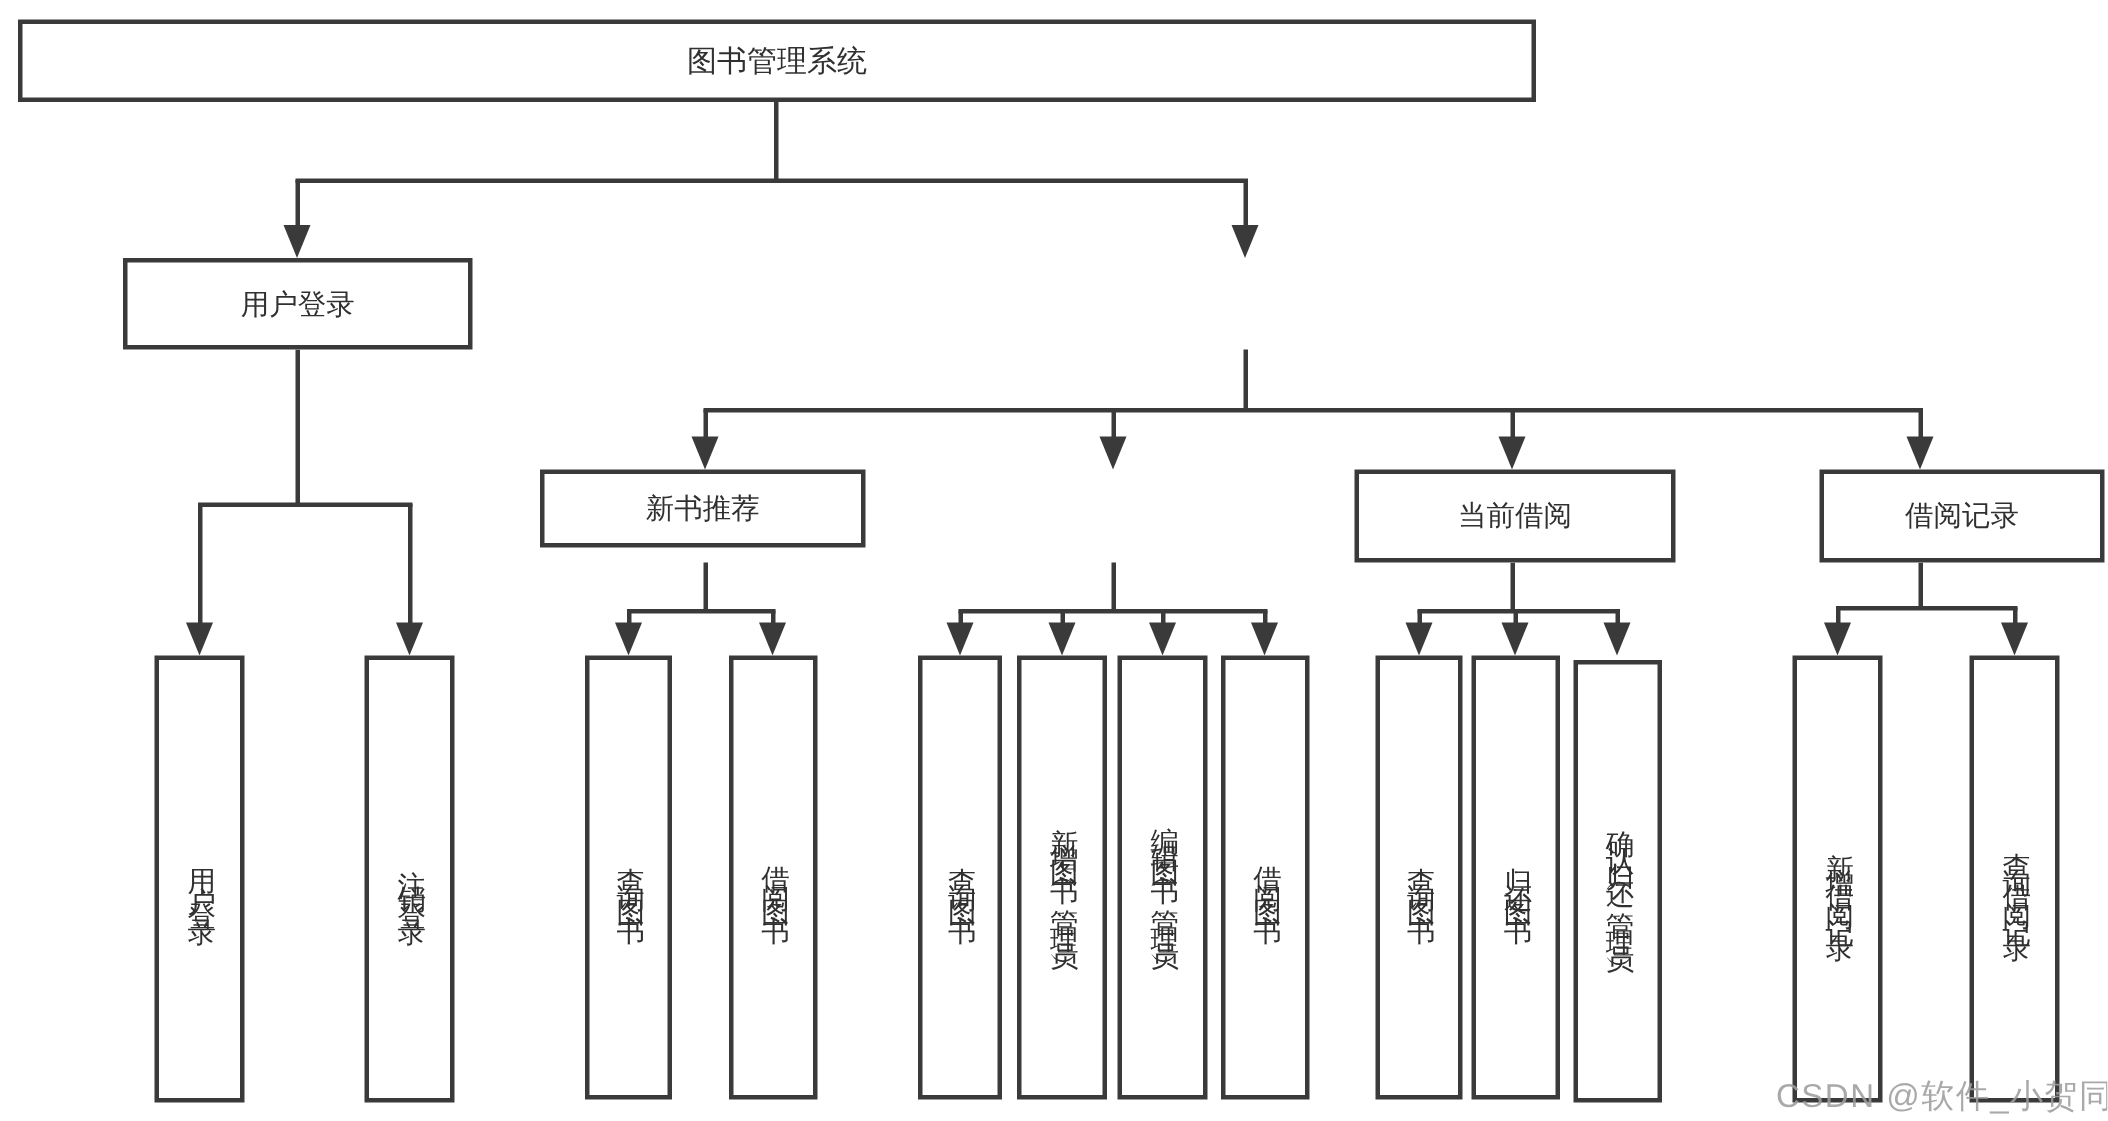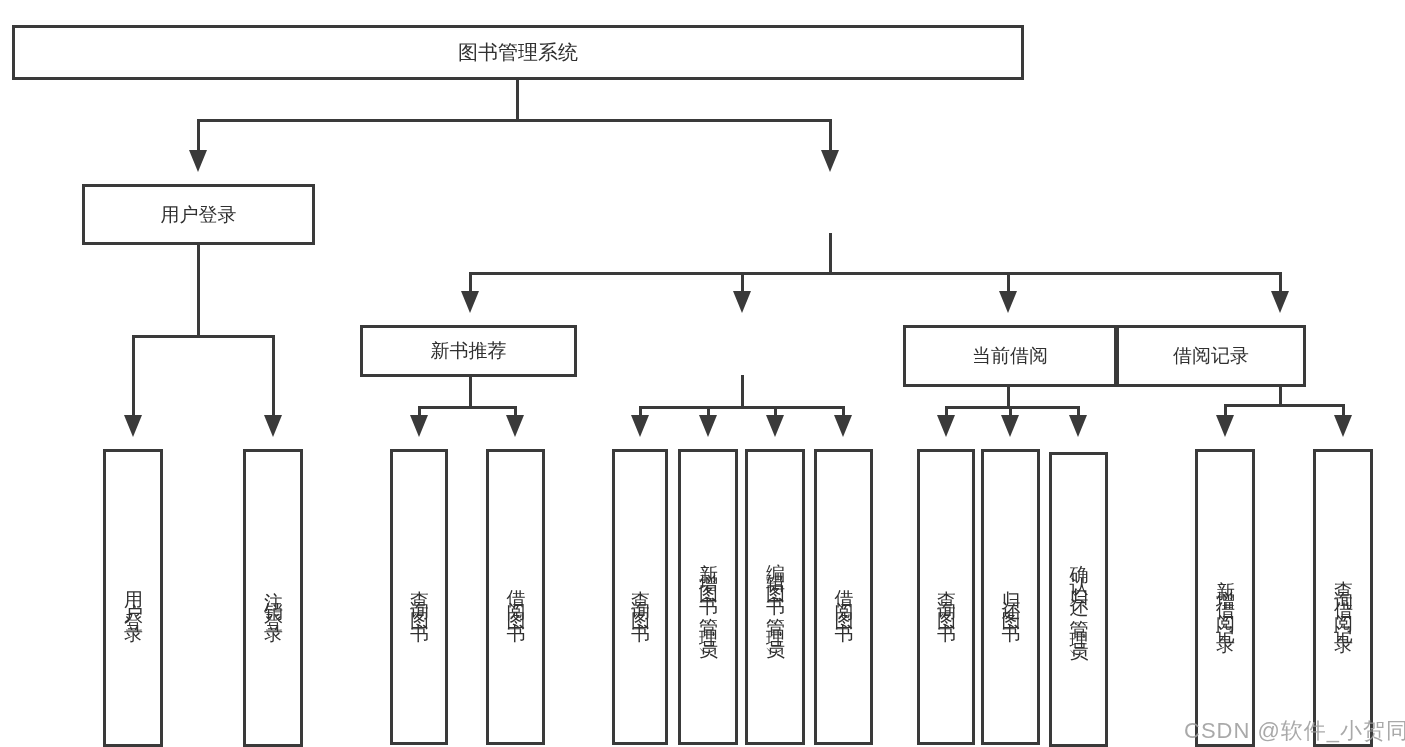--- a/index.html
+++ b/index.html
@@ -21,21 +21,20 @@
   .node {
     position: absolute;
     background: var(--box_bg, #fff);
     border: 3px solid var(--line, #3a3a3a);
     display: flex;
     align-items: center;
     justify-content: center;
     color: var(--text, #303030);
     font-size: 19px;
     z-index: 2;
-    margin-top: 12px;
   }
   .node .vtext {
     writing-mode: vertical-rl;
     text-orientation: mixed;
     letter-spacing: 11px;
     line-height: 1.1;
     font-size: 19px;
     white-space: nowrap;
   }
   .hline, .vline {
@@ -78,21 +77,21 @@
   <div class="node" style="left:82px;top:172px;width:233px;height:61px;">
     <span>用户登录</span>
   </div>
 
   <div class="node" style="left:360px;top:313px;width:217px;height:52px;">
     <span>新书推荐</span>
   </div>
   <div class="node" style="left:903px;top:313px;width:214px;height:62px;">
     <span>当前借阅</span>
   </div>
-  <div class="node" style="left:1116px;top:313px;width:190px;height:62px;">
+  <div class="node" style="left:1213px;top:313px;width:190px;height:62px;">
     <span>借阅记录</span>
   </div>
 
   <div class="node" style="left:103px;top:437px;width:60px;height:298px;">
     <span class="vtext">用户登录</span>
   </div>
   <div class="node" style="left:243px;top:437px;width:60px;height:298px;">
     <span class="vtext">注销登录</span>
   </div>
 

